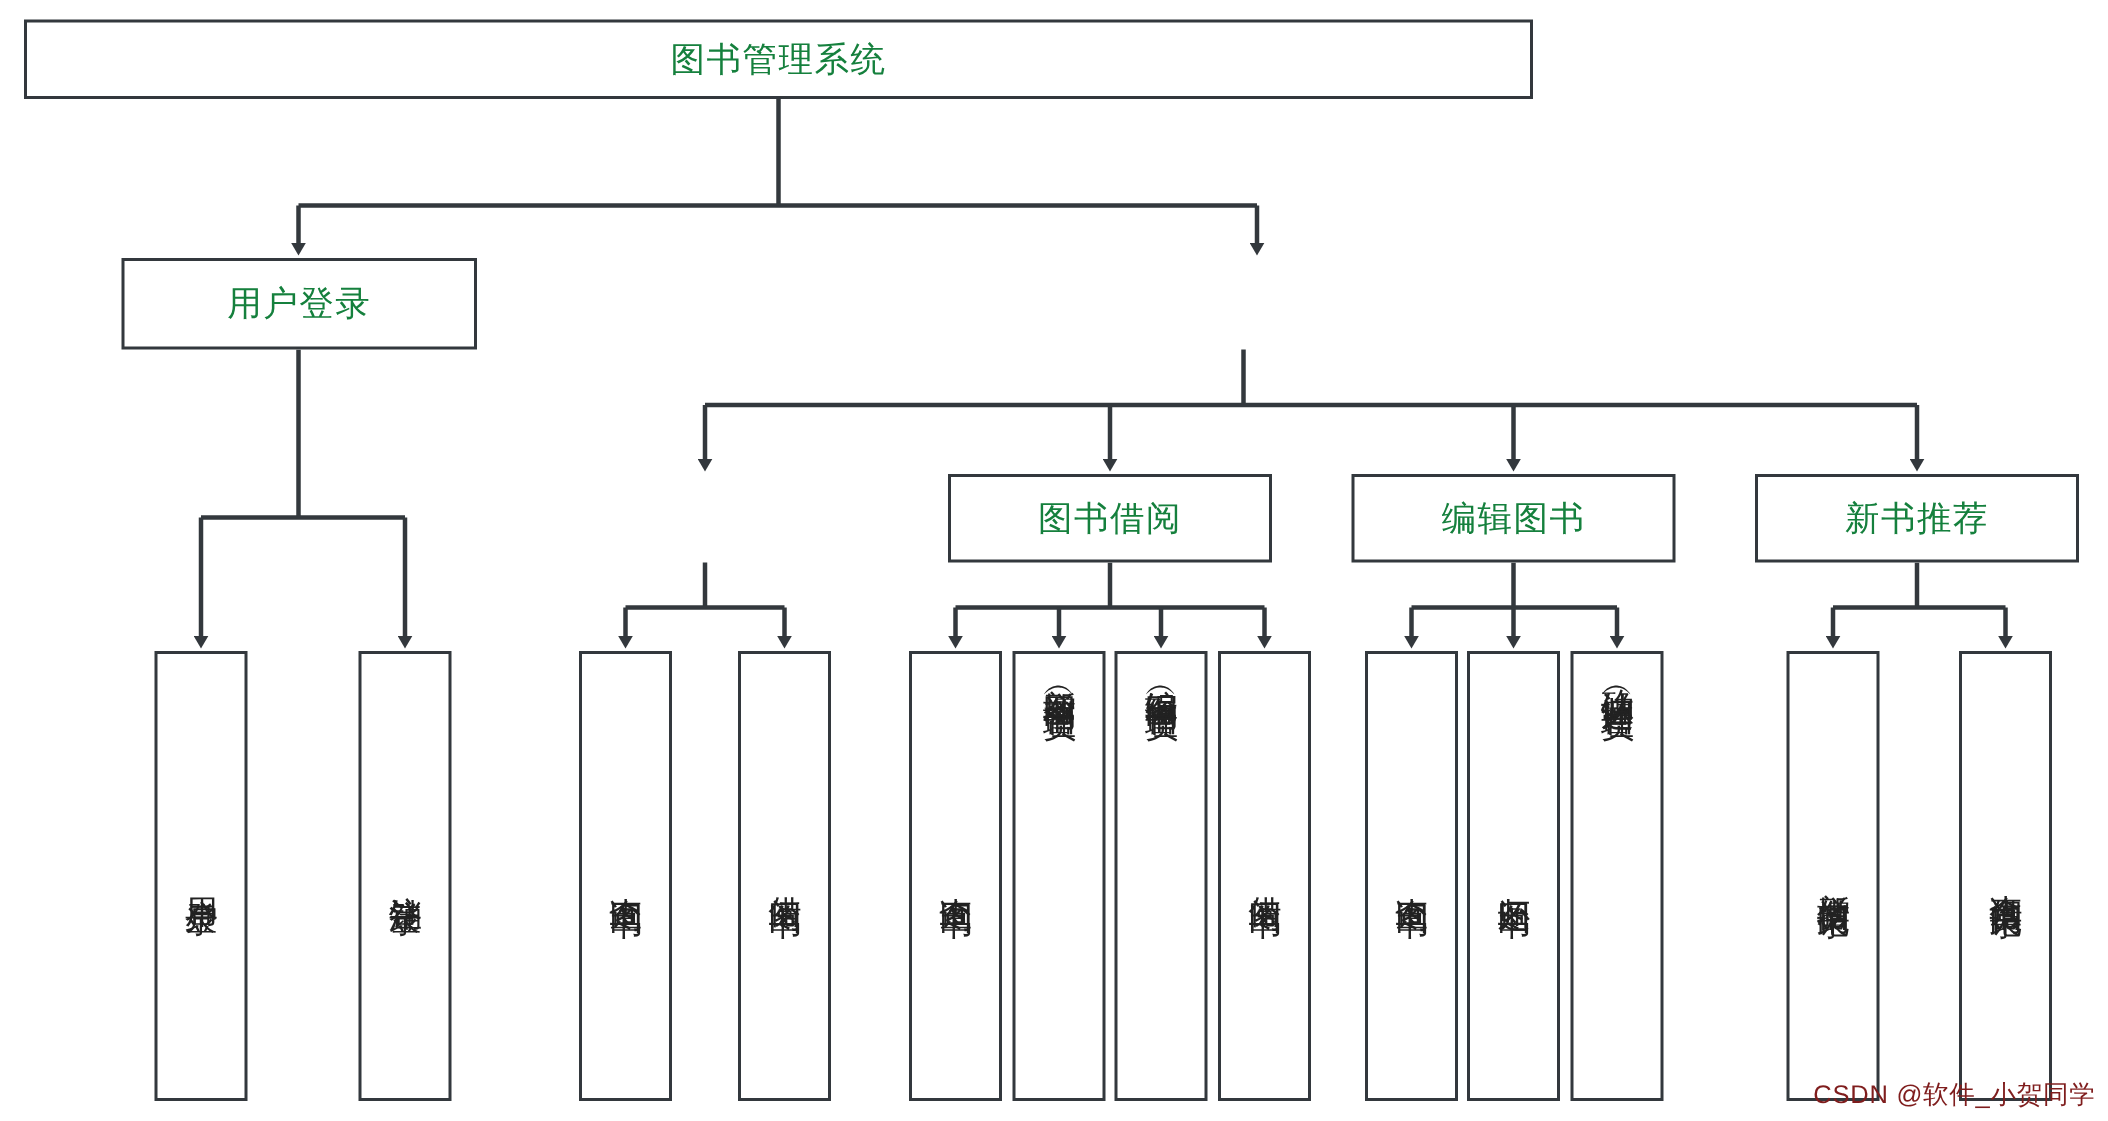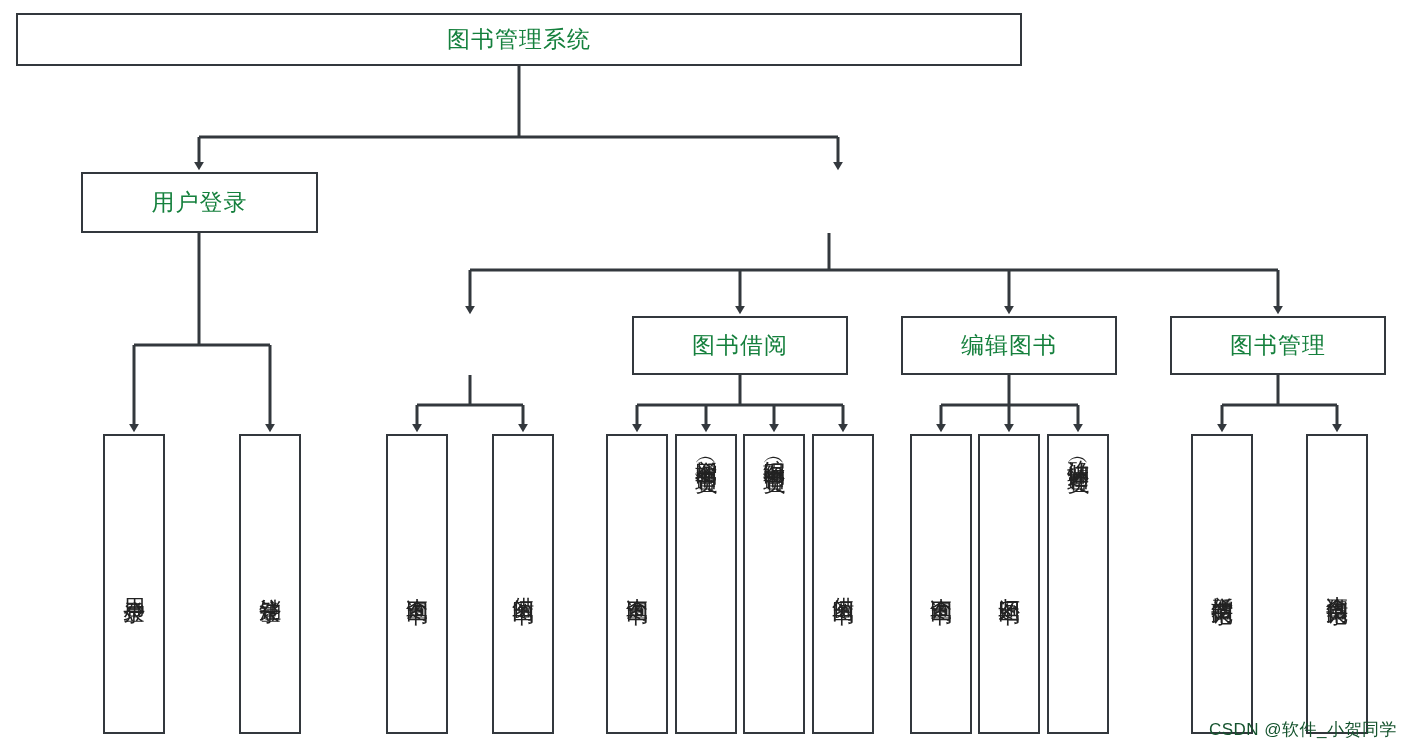--- a/index.html
+++ b/index.html
@@ -58,21 +58,21 @@
     white-space: nowrap;
   }
   .hlabel {
     color: #15803d;
   }
   .watermark {
     position: absolute;
     right: 8px;
     bottom: 6px;
     font-size: 17px;
-    color: #14532d;
+    color: #7f1d1d;
     letter-spacing: 0.5px;
     white-space: nowrap;
   }
 </style>
 </head>
 <body>
 
 <div id="stage">
 
   <svg class="edges" viewBox="0 0 1405 747">
@@ -133,21 +133,21 @@
     <span class="hlabel">用户登录</span>
   </div>
 
   <div class="node horiz" style="left:632px; top:316px; width:216px; height:59px;">
     <span class="hlabel">图书借阅</span>
   </div>
   <div class="node horiz" style="left:901px; top:316px; width:216px; height:59px;">
     <span class="hlabel">编辑图书</span>
   </div>
   <div class="node horiz" style="left:1170px; top:316px; width:216px; height:59px;">
-    <span class="hlabel">图书管理</span>
+    <span class="hlabel">新书推荐</span>
   </div>
 
   <div class="node vert centered" style="left:103px; top:434px; width:62px; height:300px;">
     <span class="vlabel">用户登录</span>
   </div>
   <div class="node vert centered" style="left:239px; top:434px; width:62px; height:300px;">
     <span class="vlabel">注销登录</span>
   </div>
 
   <div class="node vert centered" style="left:386px; top:434px; width:62px; height:300px;">

